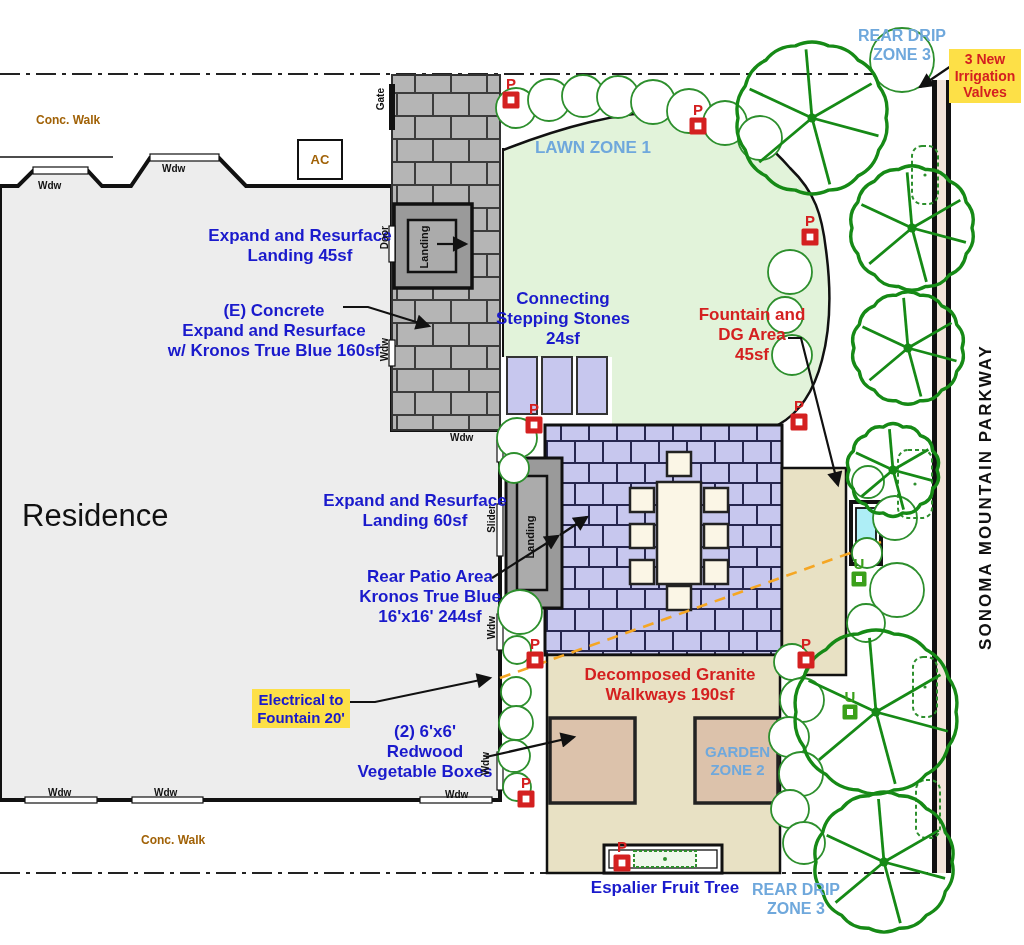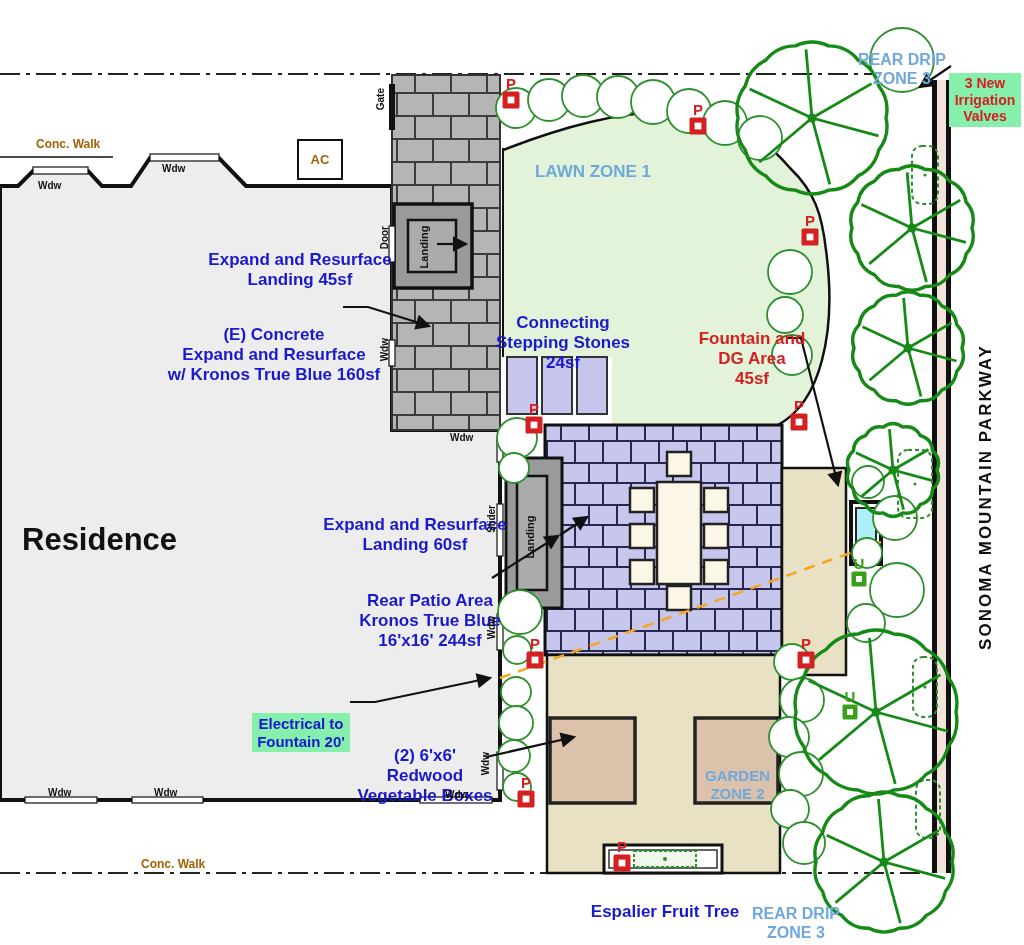--- a/index.html
+++ b/index.html
@@ -1,32 +1,32 @@
 <!DOCTYPE html>
 <html><head>
 <meta charset="utf-8">
 <style>
   html,body{margin:0;padding:0;background:#fff;}
   #canvas{position:relative;width:1024px;height:945px;background:#fff;overflow:hidden;
           font-family:"Liberation Sans",sans-serif;}
   #plan-svg{position:absolute;left:0;top:0;z-index:1;}
   #labels{position:absolute;left:0;top:0;width:1024px;height:945px;z-index:2;pointer-events:none;}
-  .anno{position:absolute;font-weight:bold;white-space:pre-line;text-align:center;line-height:1.18;margin-top:24px;}
+  .anno{position:absolute;font-weight:bold;white-space:pre-line;text-align:center;line-height:1.18;}
   .blue{color:#1a1acc;}
   .red{color:#d42020;}
   .zone{color:#6fa8dc;}
-  .hl{background:#86efac;padding:2px 5px;}
+  .hl{background:#fde047;padding:2px 5px;}
   .black{color:#a16207;}
   .wlabel{position:absolute;font-weight:bold;font-size:10px;color:#111;white-space:nowrap;}
   .wlabel.v{writing-mode:vertical-rl;transform:rotate(180deg);}
   .ac{position:absolute;left:297px;top:139px;width:42px;height:37px;border:2.5px solid #111;background:#fff;
       display:flex;align-items:center;justify-content:center;font-weight:bold;font-size:13px;color:#a16207;}
   #street-label{position:absolute;left:766px;top:487px;width:440px;text-align:center;font-weight:bold;
       font-size:17px;letter-spacing:2px;color:#111;transform:rotate(-90deg);transform-origin:center center;}
-  #residence-label{position:absolute;left:22px;top:498px;font-size:31px;font-weight:bold;color:#111;}
+  #residence-label{position:absolute;left:22px;top:498px;font-size:31px;font-weight:normal;color:#111;}
 </style>
 </head>
 <body>
 
 <div id="canvas">
 
 <svg id="plan-svg" width="1024" height="945" viewBox="0 0 1024 945">
   <defs>
     <pattern id="grayPav" width="72" height="46" patternUnits="userSpaceOnUse">
       <rect width="72" height="46" fill="#b5b5b5"></rect>
@@ -346,20 +346,22 @@
   <div class="anno blue" style="left:315px;top:491px;width:200px;font-size:17px;">Expand and Resurface
 Landing 60sf</div>
   <div class="anno blue" style="left:328px;top:567px;width:204px;font-size:17px;">Rear Patio Area
 Kronos True Blue
 16'x16' 244sf</div>
   <div class="anno blue hl" style="left:252px;top:689px;width:88px;font-size:15px;">Electrical to
 Fountain 20'</div>
   <div class="anno blue" style="left:345px;top:722px;width:160px;font-size:17px;">(2) 6'x6'
 Redwood
 Vegetable Boxes</div>
+  <div class="anno red" style="left:558px;top:665px;width:224px;font-size:17px;">Decomposed Granite
+Walkways 190sf</div>
   <div class="anno blue" style="left:573px;top:878px;width:184px;font-size:17px;">Espalier Fruit Tree</div>
 
   <div id="street-label">SONOMA MOUNTAIN PARKWAY</div>
 
   <div id="wall-labels">
         <div class="wlabel" style="left: 38px; top: 180px;">Wdw</div>
         <div class="wlabel" style="left: 162px; top: 163px;">Wdw</div>
         <div class="wlabel v" style="left: 375px; top: 88px;">Gate</div>
         <div class="wlabel v" style="left: 379px; top: 226px;">Door</div>
         <div class="wlabel v" style="left: 379px; top: 338px;">Wdw</div>

